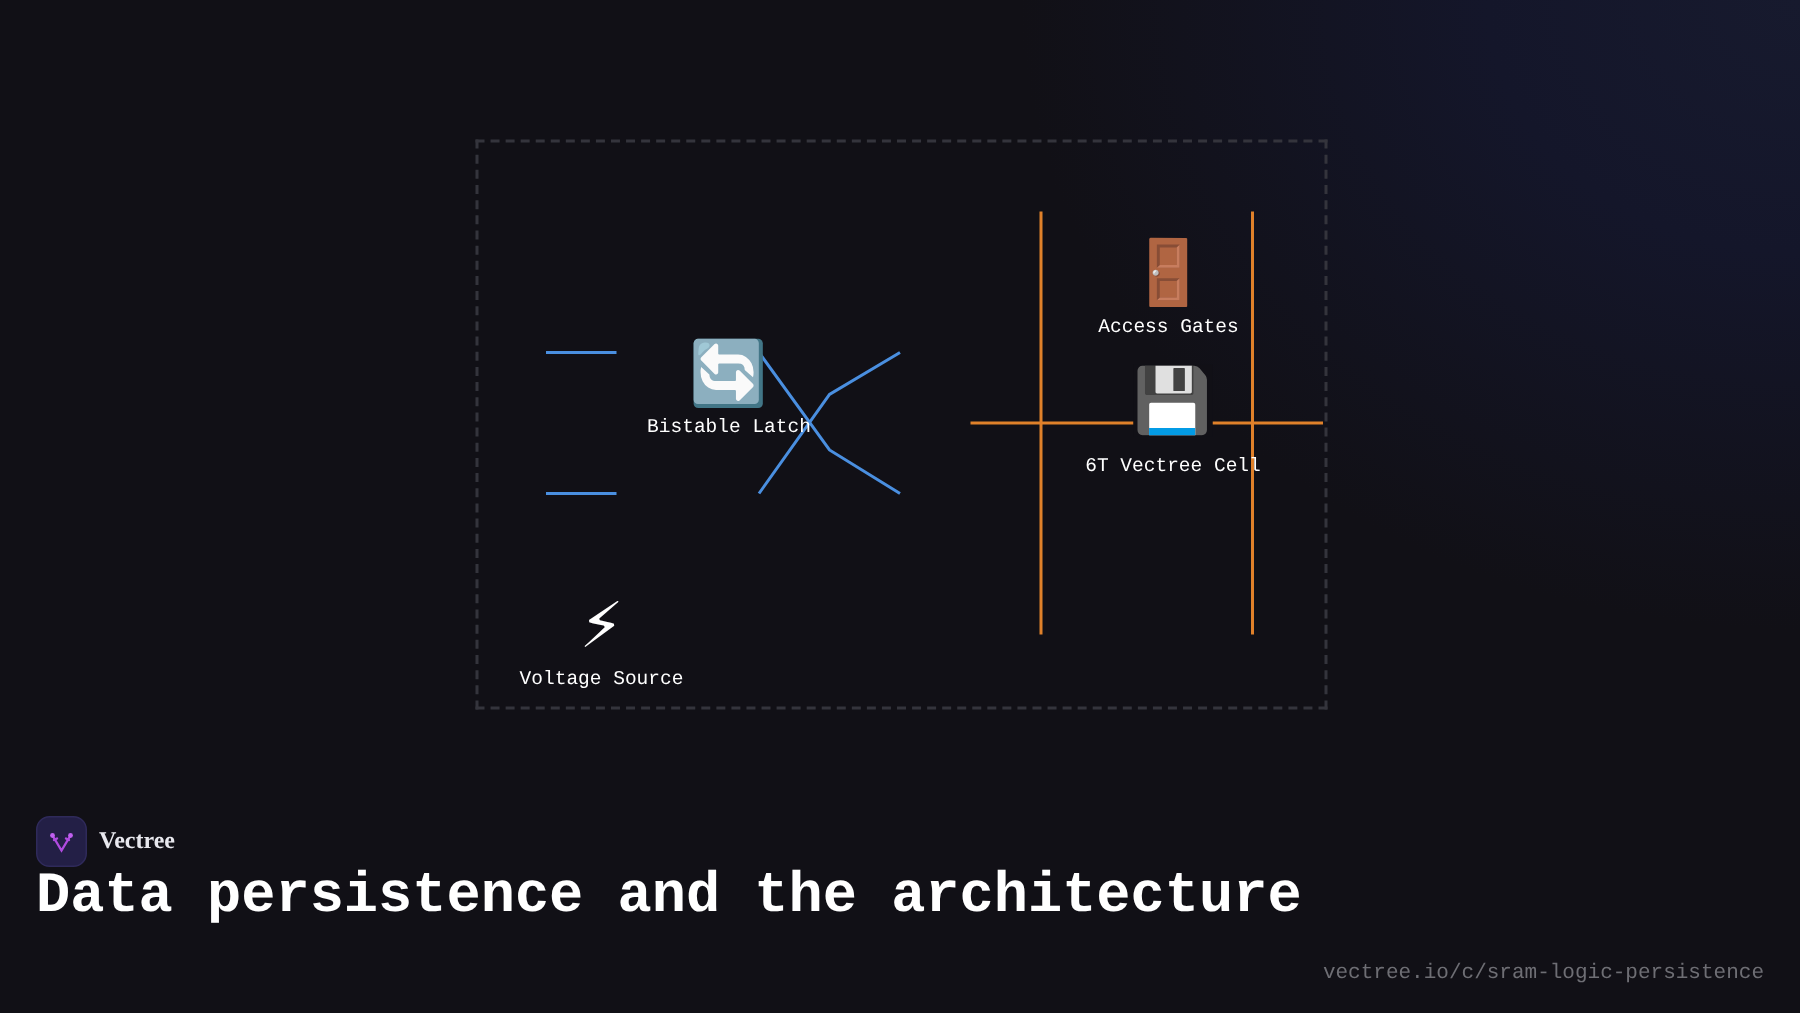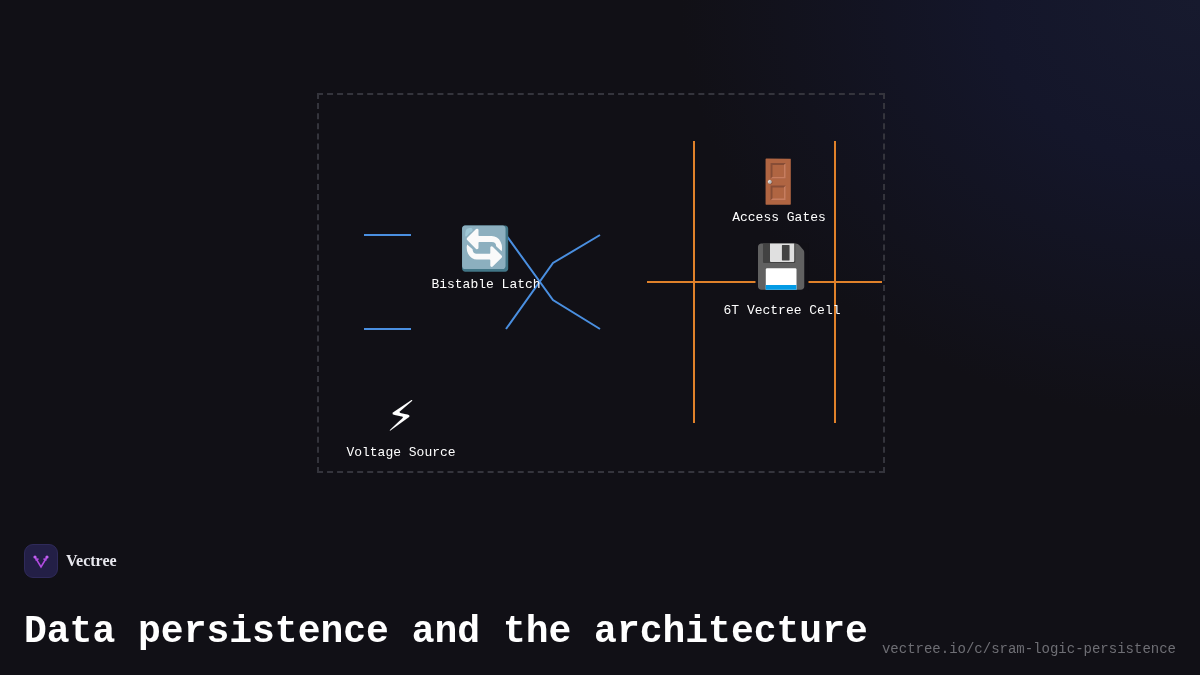--- a/index.html
+++ b/index.html
@@ -18,21 +18,21 @@
   .node { position:absolute; text-align:center; transform:translateX(-50%); }
   .node .icon { font-size:42px; line-height:48px; display:block; font-family:"DejaVu Sans",sans-serif; }
   .node .label { font-size:13px; color:#ffffff; white-space:nowrap; display:block; margin-top:4px; }
   .brand { position:absolute; left:24px; top:544px; display:flex; align-items:center; gap:8px;font-family:Liberation Serif, serif; }
   .logo {
     width:34px; height:34px; border-radius:9px; background:#231f46;
     border:1px solid #2f2a5a; box-sizing:border-box; display:flex; align-items:center; justify-content:center;
   }
   .brand-name { font-size:16px; font-weight:bold; color:#e8e8ee; }
   .title {
-    position:absolute; left:24px; top:615px; font-size:38px; font-weight:bold;
+    position:absolute; left:24px; top:581px; font-size:38px; font-weight:bold;
     line-height:33px; color:#ffffff; margin:0; letter-spacing:0px;
   }
   .url { position:absolute; right:24px; top:624px; font-size:14px; color:#6e6e74;margin-top:17px; }
 </style>
 </head>
 <body>
 
 <div class="frame"></div>
 
 <svg class="wires" xmlns="http://www.w3.org/2000/svg">

